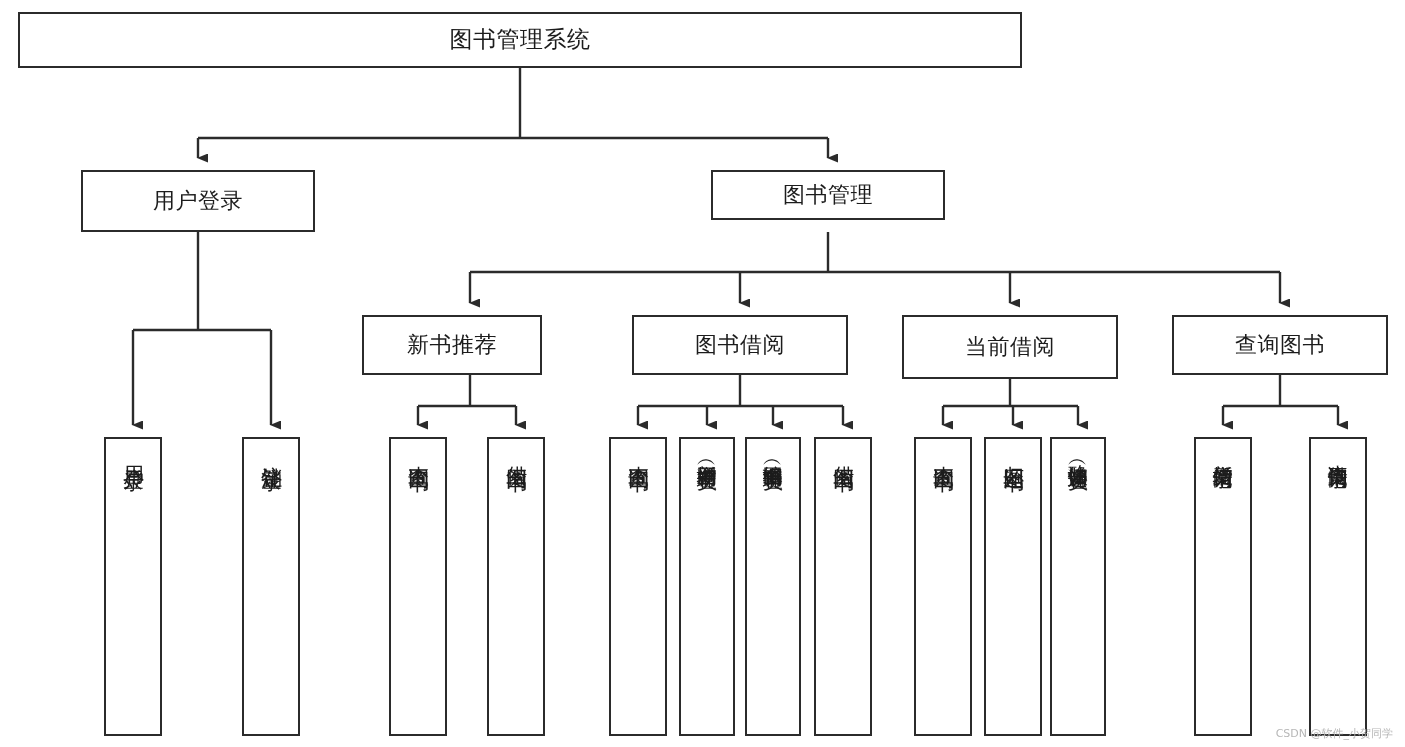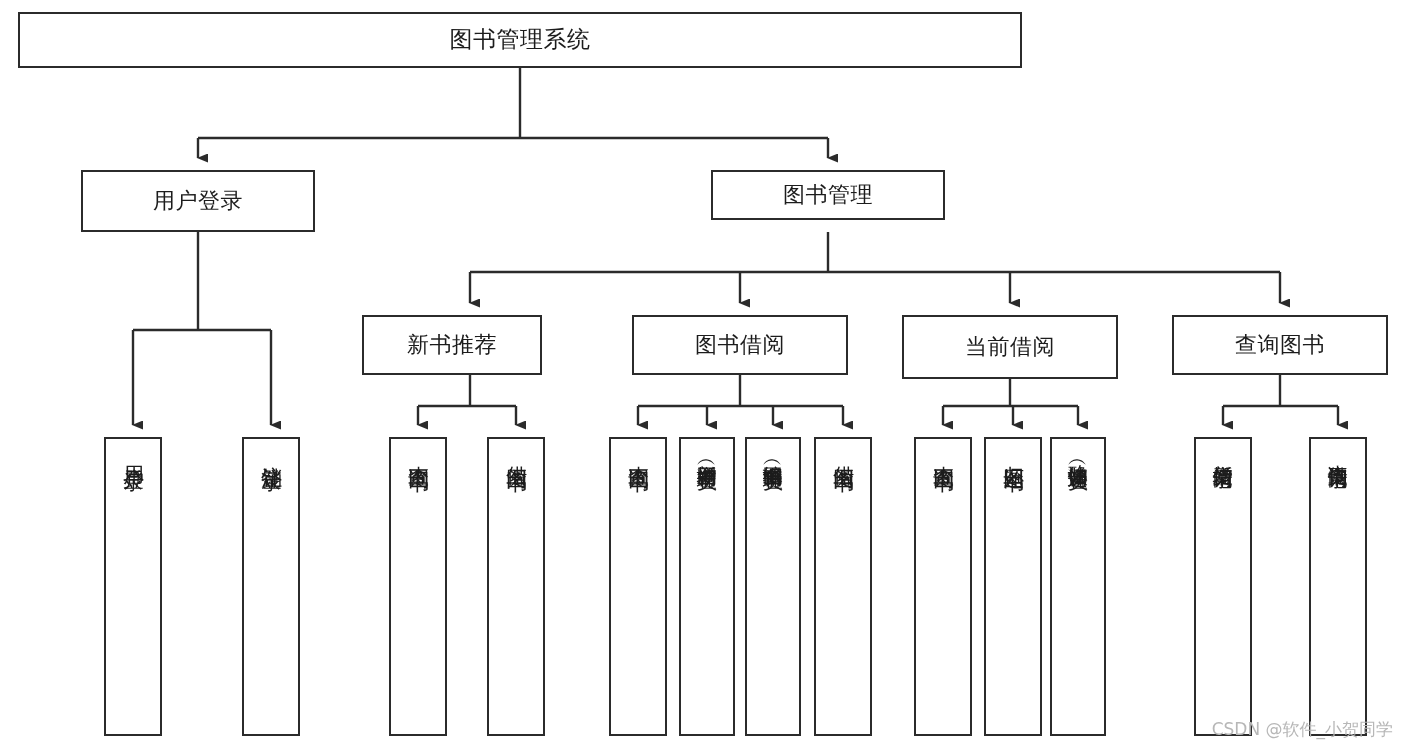--- a/index.html
+++ b/index.html
@@ -62,21 +62,21 @@
     white-space: nowrap;
   }
   .node.leaf.tall-text .node-label {
     font-size: 20px;
     letter-spacing: 1px;
   }
   #watermark {
     position: absolute;
     right: 12px;
     bottom: 6px;
-    font-size: 17px;
+    font-size: 11px;
     color: #b7b7b7;
     white-space: nowrap;
     font-family: "DejaVu Sans", "Liberation Sans", sans-serif;
   }
 </style>
 </head>
 <body>
 
 <div id="diagram-root">
 

